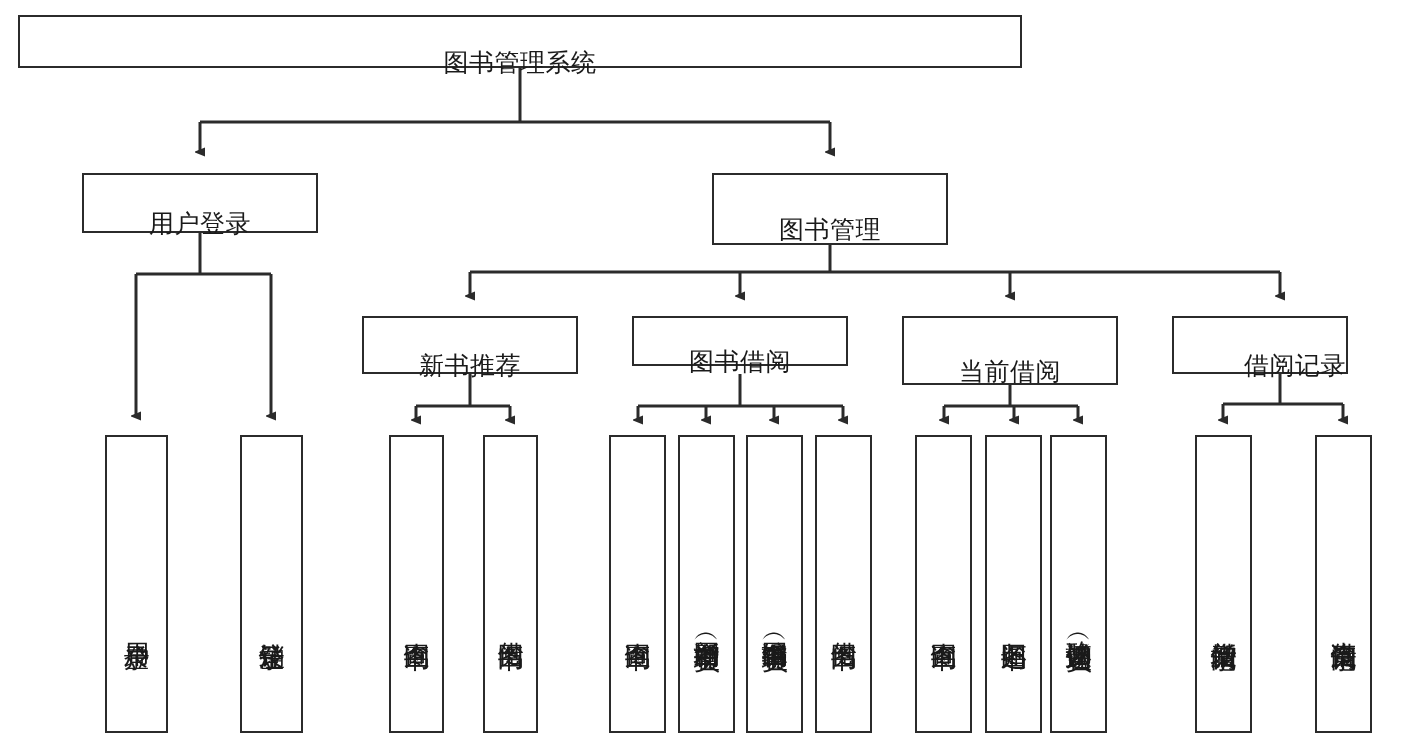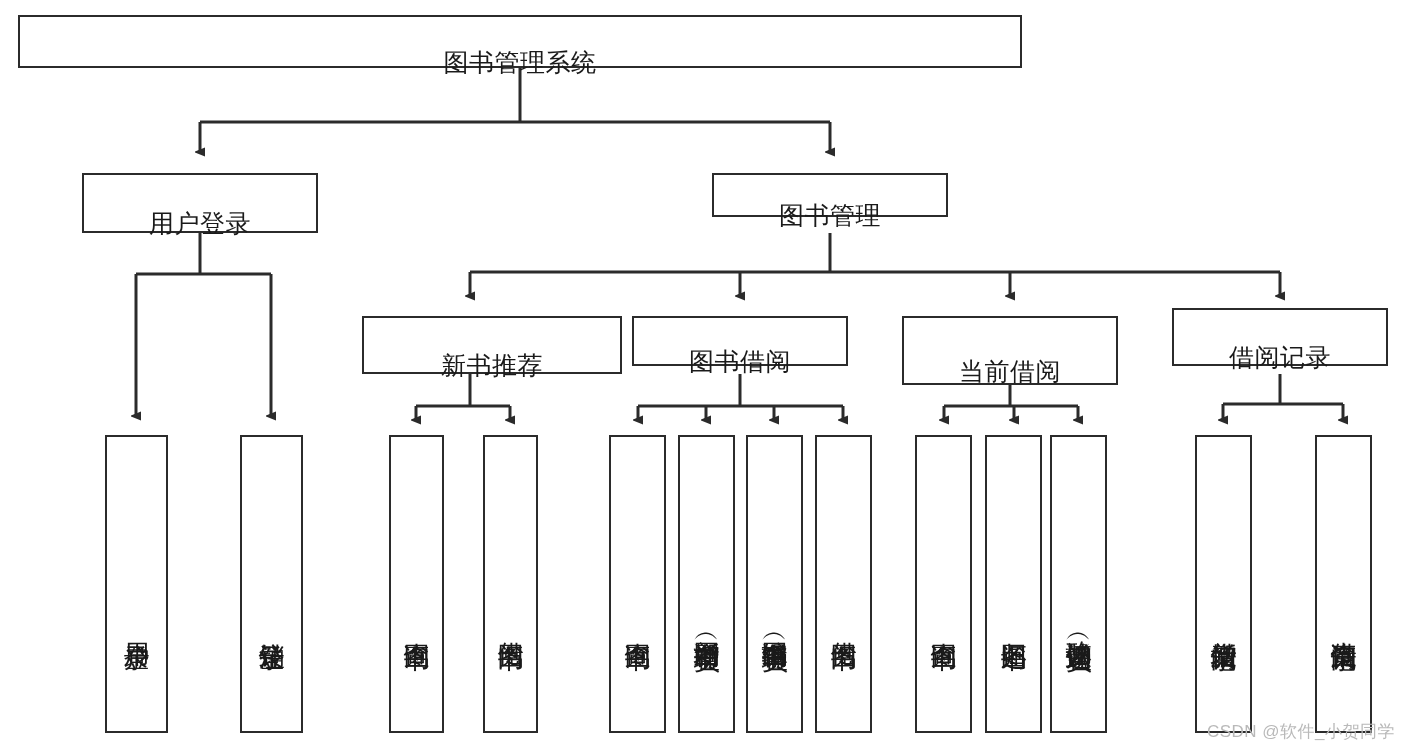--- a/index.html
+++ b/index.html
@@ -131,34 +131,34 @@
     </g>
   </svg>
 
   <div class="node root horiz" style="left:18px; top:15px; width:1004px; height:53px;">
     <span class="label">图书管理系统</span>
   </div>
 
   <div class="node horiz" style="left:82px; top:173px; width:236px; height:60px;">
     <span class="label">用户登录</span>
   </div>
-  <div class="node horiz" style="left:712px; top:173px; width:236px; height:44px;">
+  <div class="node horiz" style="left:712px; top:173px; width:236px; height:72px;">
     <span class="label">图书管理</span>
   </div>
 
-  <div class="node horiz" style="left:362px; top:316px; width:260px; height:58px;">
+  <div class="node horiz" style="left:362px; top:316px; width:216px; height:58px;">
     <span class="label">新书推荐</span>
   </div>
   <div class="node horiz" style="left:632px; top:316px; width:216px; height:50px;">
     <span class="label">图书借阅</span>
   </div>
   <div class="node horiz" style="left:902px; top:316px; width:216px; height:69px;">
     <span class="label">当前借阅</span>
   </div>
-  <div class="node horiz" style="left:1172px; top:308px; width:216px; height:58px;">
+  <div class="node horiz" style="left:1172px; top:316px; width:176px; height:58px;justify-content:flex-end;">
     <span class="label">借阅记录</span>
   </div>
 
   <div class="node vert" style="left:105px; top:435px; width:63px; height:298px;">
     <span class="label">用户登录</span>
   </div>
   <div class="node vert" style="left:240px; top:435px; width:63px; height:298px;">
     <span class="label">注销登录</span>
   </div>
 
@@ -192,15 +192,14 @@
     <span class="label">确认归还（管理员）</span>
   </div>
 
   <div class="node vert" style="left:1195px; top:435px; width:57px; height:298px;">
     <span class="label">新增借阅记录</span>
   </div>
   <div class="node vert" style="left:1315px; top:435px; width:57px; height:298px;">
     <span class="label">查询借阅记录</span>
   </div>
 
-  <div class="watermark">CSDN @软件_小贺同学</div>
 
 </div>
 
 </body></html>

